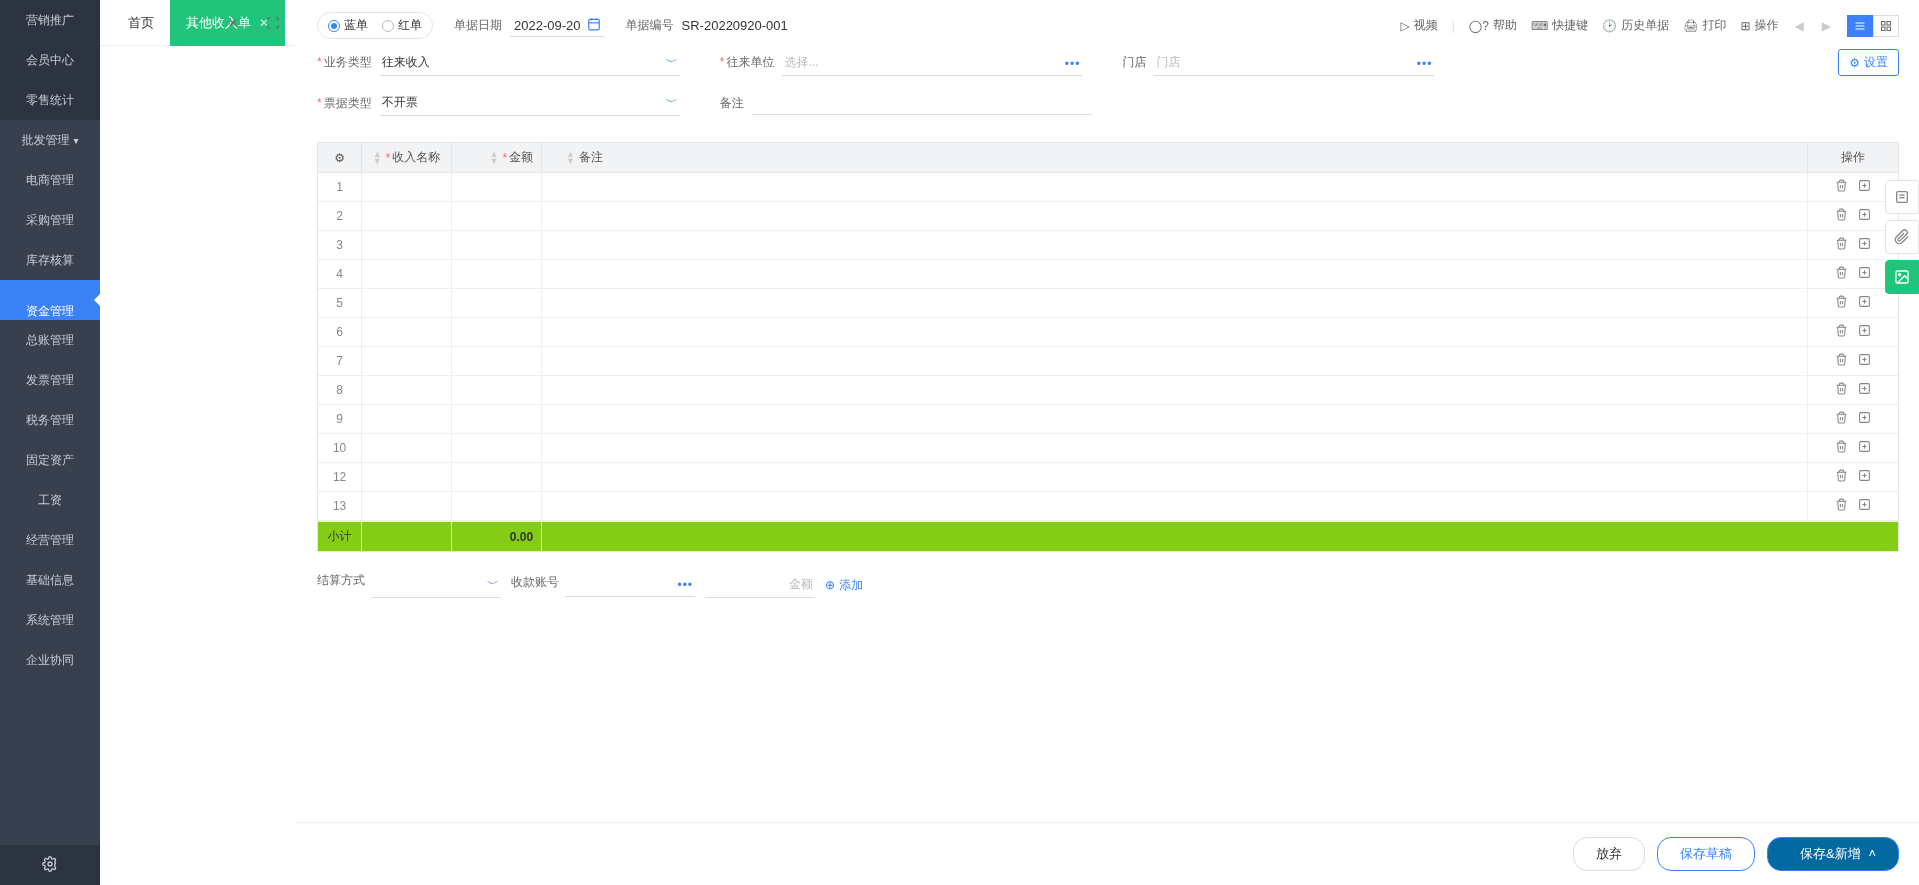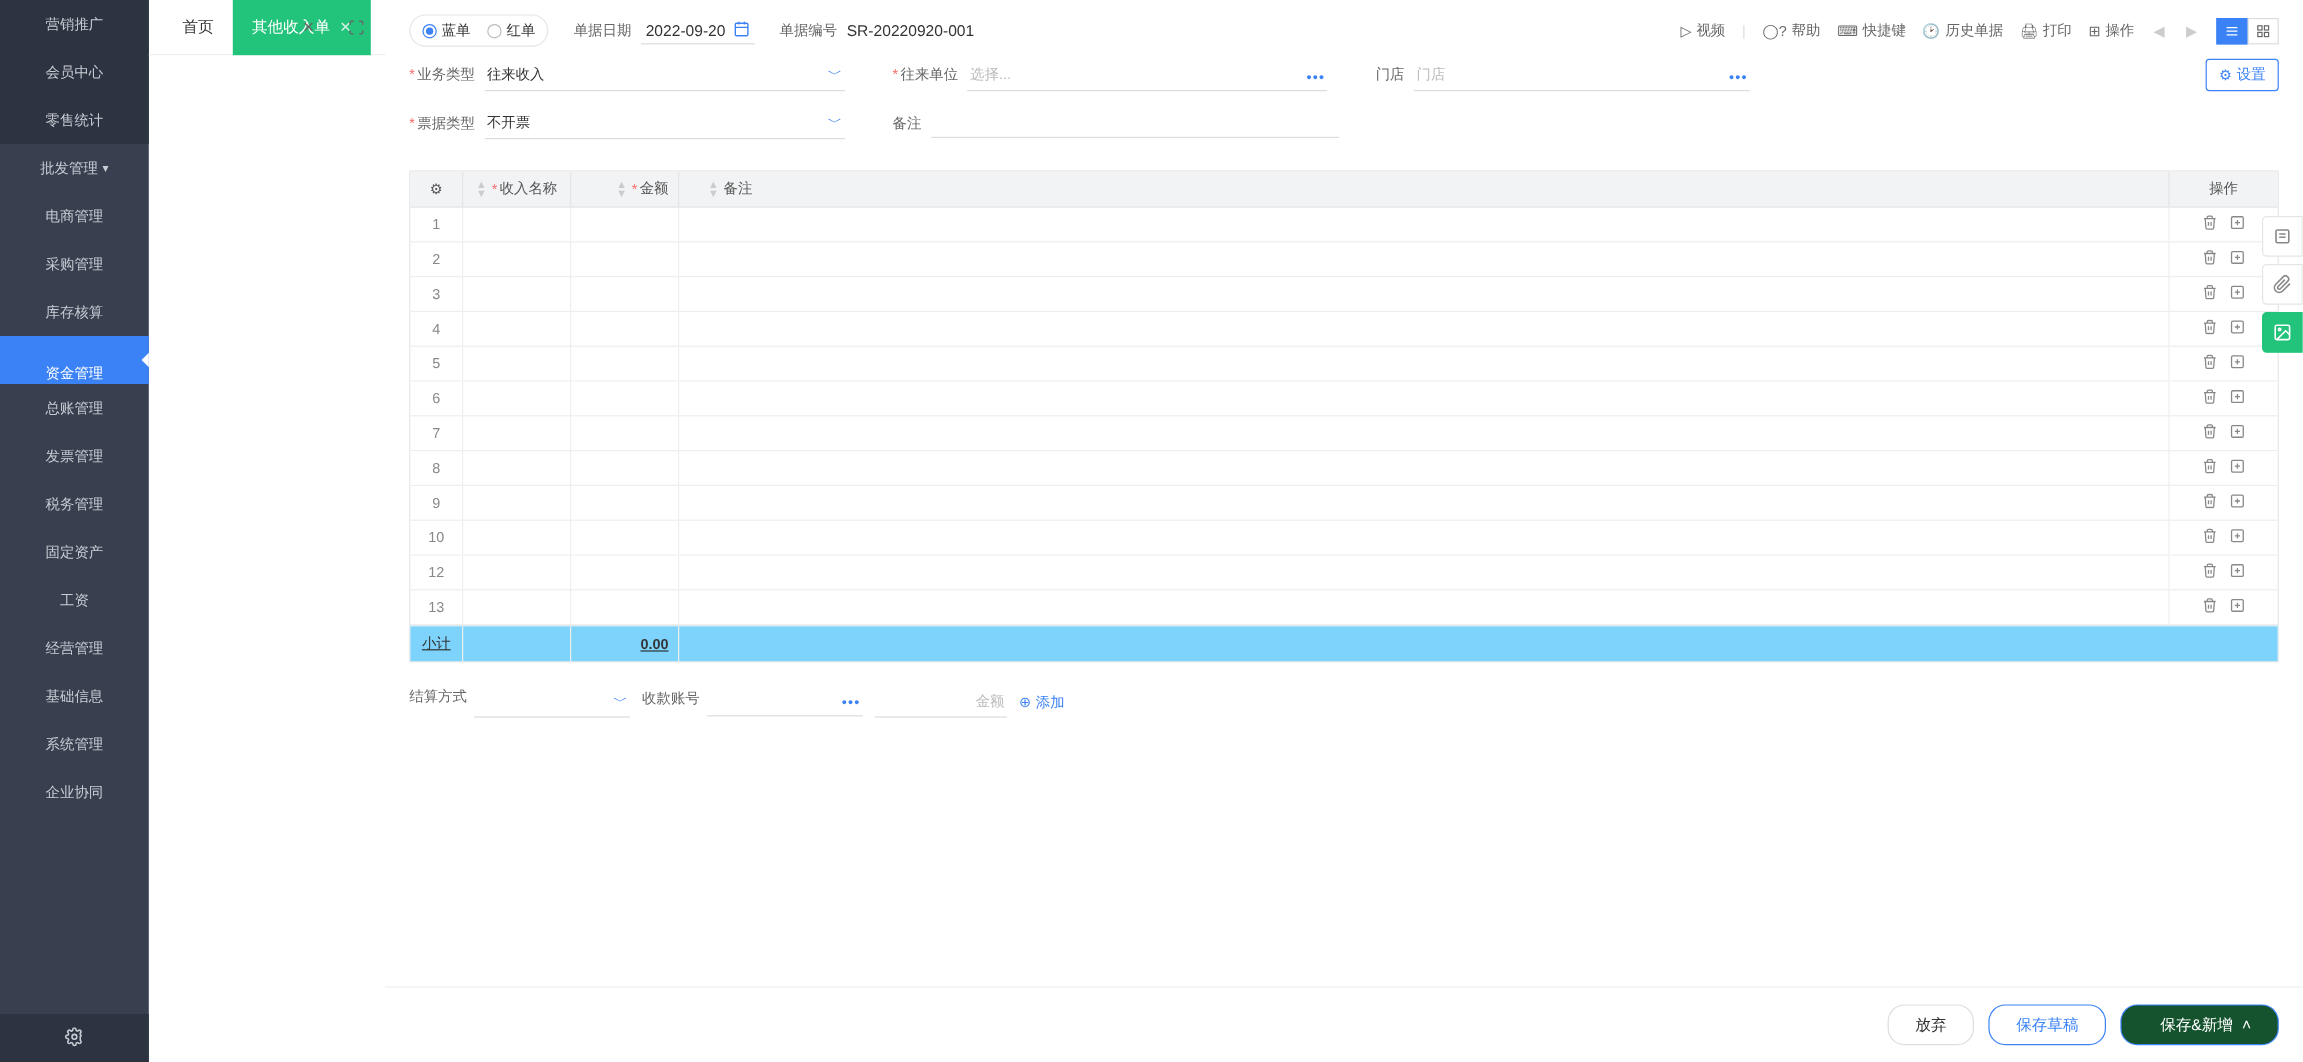--- a/index.html
+++ b/index.html
@@ -1,20 +1,20 @@
 <!DOCTYPE html>
 <html><head>
 <meta charset="utf-8">
 <style>
 * { margin: 0; padding: 0; box-sizing: border-box; }
 body { font-family: "Microsoft YaHei", "PingFang SC", sans-serif; font-size: 12px; color: #333; background: #fff; overflow: hidden; }
 .app { display: flex; height: 885px; width: 1919px; }
 
 
-.sidebar { width: 124px; background: #38404f; color: #c8ccd4; display: flex; flex-direction: column; }
+.sidebar { width: 100px; background: #38404f; color: #c8ccd4; display: flex; flex-direction: column; }
 .sidebar-item { height: 40px; display: flex; align-items: center; justify-content: center; cursor: pointer; font-size: 12px; position: relative; }
 .sidebar-item.sub { background: #2c3441; }
 .sidebar-item.active { background: #3b82f6; color: #fff; align-items: flex-end; }
 .sidebar-item.active::after { content: ""; position: absolute; right: 0; top: 50%; margin-top: -6px; border: 6px solid transparent; border-right-color: #fff; }
 .sidebar-item .caret { margin-left: 4px; font-size: 10px; }
 .sidebar-footer { margin-top: auto; height: 40px; display: flex; align-items: center; justify-content: center; background: #2c3441; }
 
 
 .main { flex: 1; display: flex; flex-direction: row; min-width: 0; }
 
@@ -73,21 +73,21 @@
 .tbody { max-height: 390px; overflow-y: auto; }
 .trow { display: flex; height: 29px; border-bottom: 1px solid #eee; align-items: stretch; }
 .td { border-right: 1px solid #eee; display: flex; align-items: center; justify-content: center; font-size: 12px; }
 .td-idx { width: 44px; color: #888; }
 .td-name { width: 90px; }
 .td-amt { width: 90px; justify-content: flex-end; padding-right: 8px; }
 .td-remark { flex: 1; }
 .td-act { width: 90px; border-right: none; gap: 10px; color: #888; }
 .td-act .ai { cursor: pointer; }
 
-.tfoot { display: flex; height: 30px; background: #7dd3fc; border-top: 1px solid #eee; text-decoration: underline; }
+.tfoot { display: flex; height: 30px; background: #84cc16; border-top: 1px solid #eee; }
 .tf { display: flex; align-items: center; font-size: 12px; }
 .tf-idx { width: 44px; justify-content: center; border-right: 1px solid #eee; }
 .tf-name { width: 90px; border-right: 1px solid #eee; }
 .tf-amt { width: 90px; justify-content: flex-end; padding-right: 8px; border-right: 1px solid #eee; font-weight: bold; }
 .tf-remark { flex: 1; }
 .tf-act { width: 90px; }
 
 
 .tbody::-webkit-scrollbar { width: 10px; }
 .tbody::-webkit-scrollbar-thumb { background: #c9cdd4; border-radius: 5px; }
@@ -96,21 +96,21 @@
 
 .settle-row { padding: 20px 20px 10px; display: flex; align-items: center; gap: 10px; }
 .settle-field { display: flex; align-items: flex-start; gap: 6px; }
 .sinput { border: none; border-bottom: 1px solid #ddd; padding: 4px 2px; width: 130px; display: flex; align-items: center; justify-content: space-between; cursor: pointer; }
 .add-link { color: #3b82f6; cursor: pointer; display: flex; align-items: center; gap: 4px; }
 
 
 .footer { border-top: 1px solid #eee; padding: 14px 20px; display: flex; justify-content: flex-end; gap: 12px; margin-top: auto; }
 .btn { padding: 7px 22px; border-radius: 14px; cursor: pointer; font-size: 13px; border: 1px solid #ddd; background: #fff; }
 .btn.outline-blue { border-color: #3b82f6; color: #3b82f6; }
-.btn.primary { background: #14532d; color: #fff; border-color: #3b82f6; padding-left: 32px; }
+.btn.primary { background: #0369a1; color: #fff; border-color: #3b82f6; padding-left: 32px; }
 
 
 .right-rail { position: absolute; right: 0; top: 180px; display: flex; flex-direction: column; gap: 6px; }
 .rail-btn { width: 34px; height: 34px; background: #fff; border: 1px solid #e5e5e5; border-radius: 4px 0 0 4px; display: flex; align-items: center; justify-content: center; color: #888; cursor: pointer; }
 .rail-btn.active { background: #22c37a; color: #fff; border-color: #22c37a; }
 
 .main-inner { position: relative; flex: 1; display: flex; flex-direction: column; min-height: 0; }
 </style>
 </head>
 <body>

